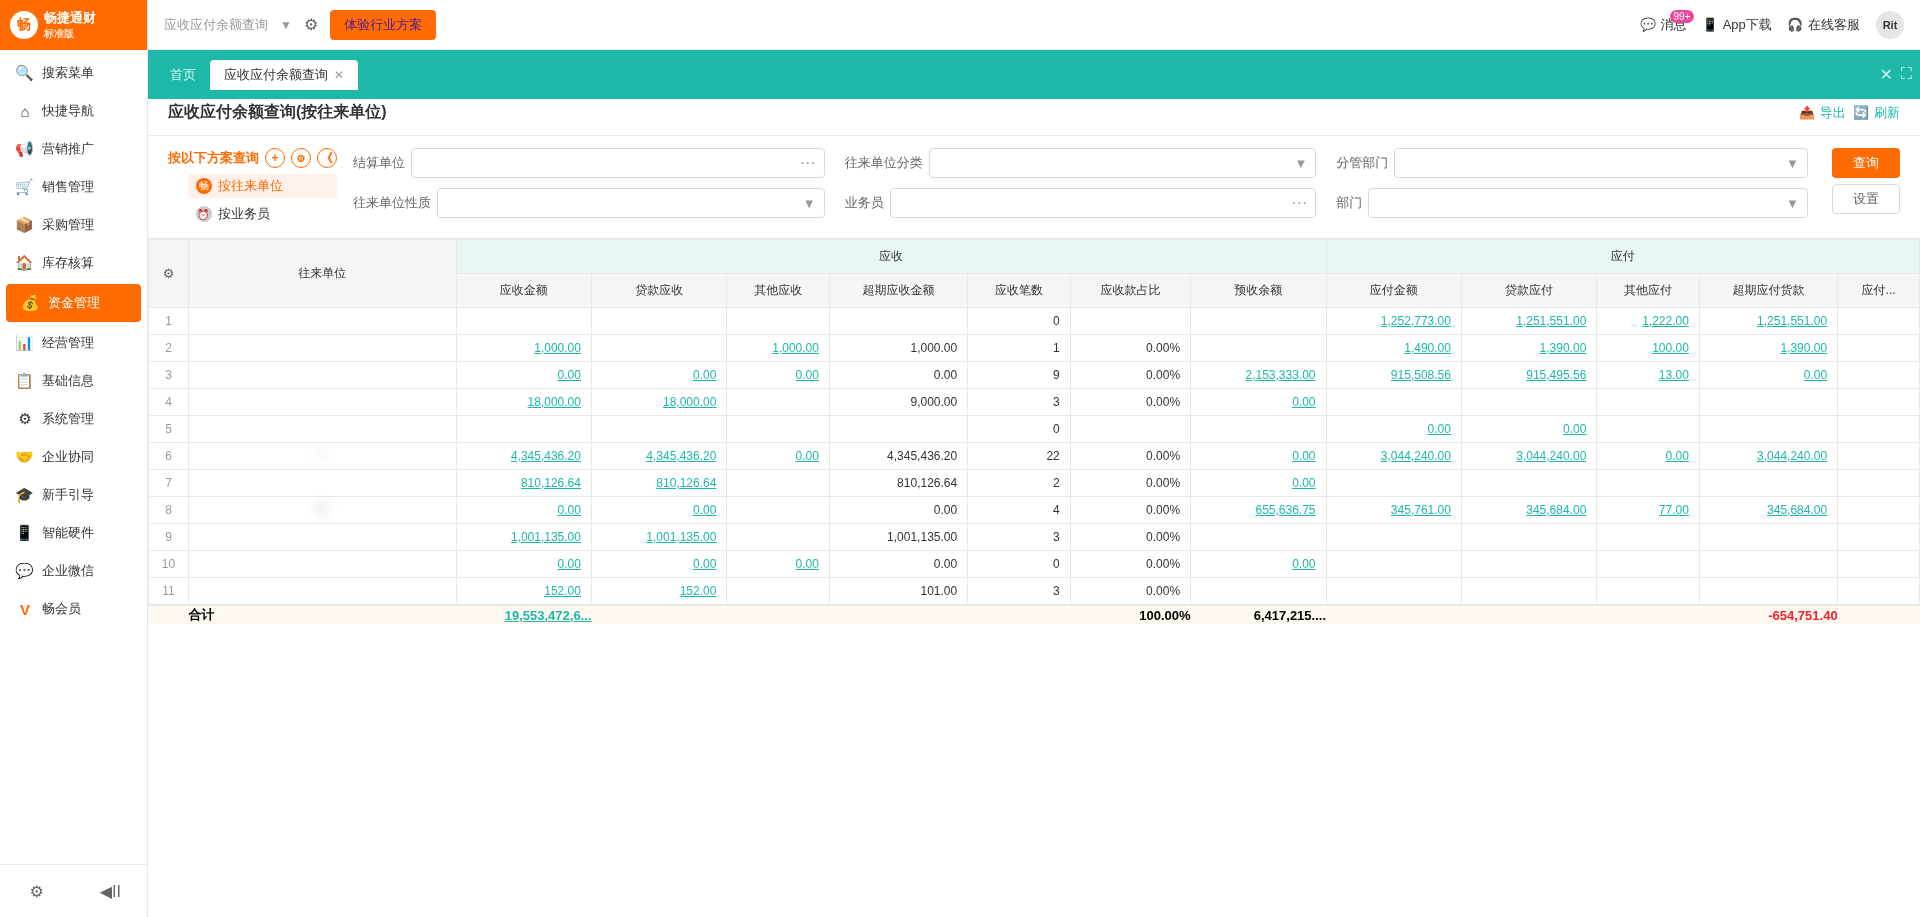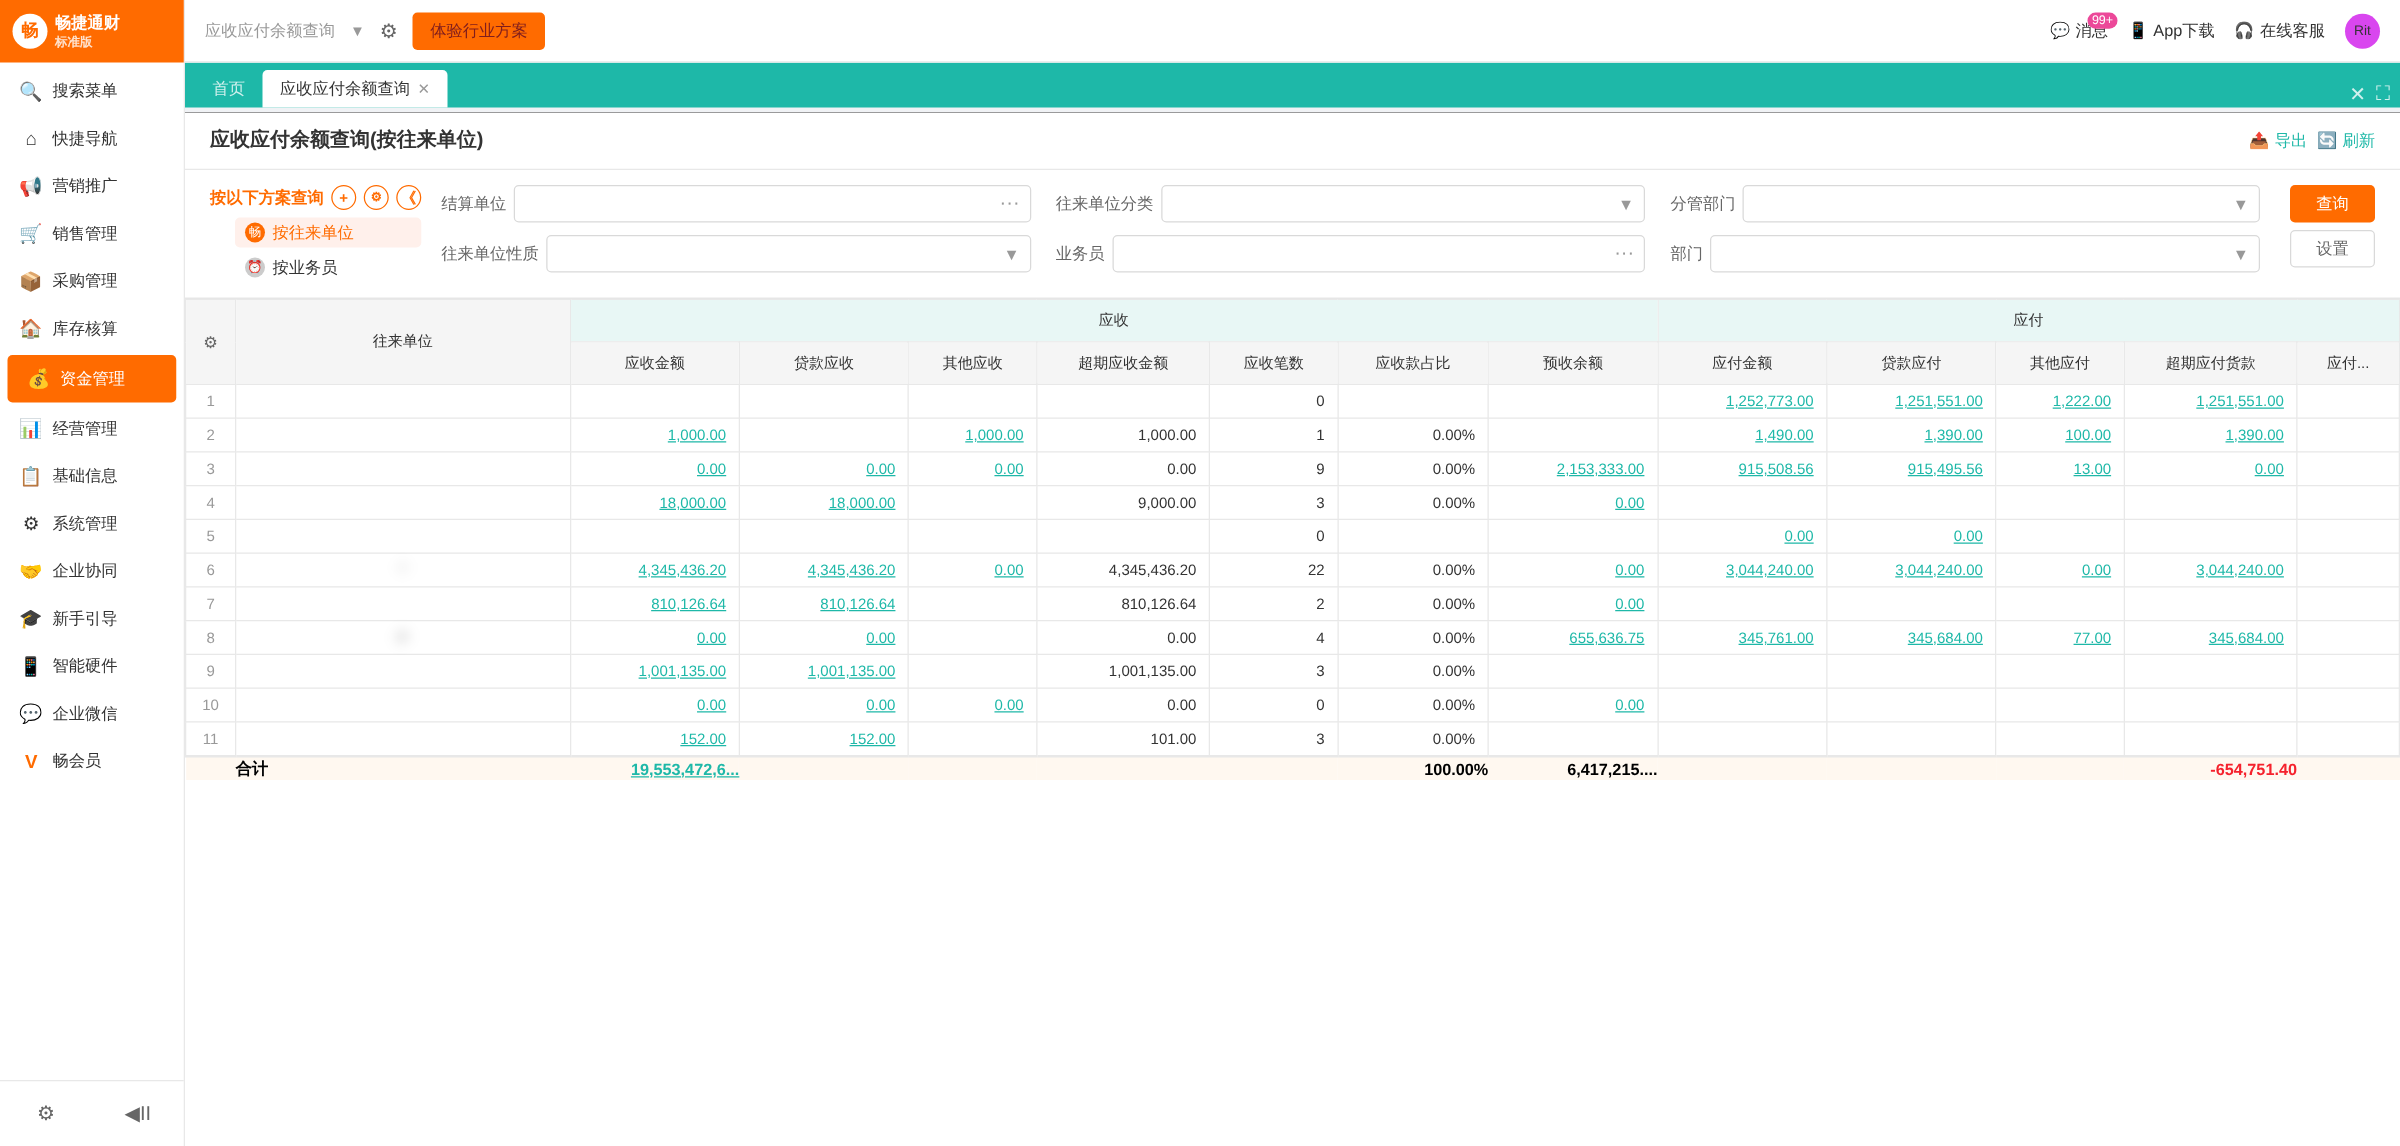--- a/index.html
+++ b/index.html
@@ -33,32 +33,32 @@
     
     .topnav {
       position: fixed; left: 148px; top: 0; right: 0; height: 50px;
       background: #fff; border-bottom: 1px solid #e8e8e8;
       display: flex; align-items: center; padding: 0 16px; gap: 12px; z-index: 10;
     }
     .topnav-breadcrumb { color: #999; font-size: 13px; flex-shrink: 0; }
     .topnav-arrow { color: #999; font-size: 12px; }
     .topnav-settings { color: #666; font-size: 16px; cursor: pointer; }
     .topnav-solution-btn {
-      background: #ff6b00; color: #7f1d1d; border: none; border-radius: 4px;
+      background: #ff6b00; color: #4c1d95; border: none; border-radius: 4px;
       padding: 6px 14px; cursor: pointer; font-size: 13px; white-space: nowrap;
     }
     .topnav-right { margin-left: auto; display: flex; align-items: center; gap: 16px; }
     .topnav-right-item { display: flex; align-items: center; gap: 4px; cursor: pointer; color: #333; position: relative; }
     .badge { position: absolute; top: -6px; right: -8px; background: #ec4899; color: #fff; border-radius: 10px; padding: 1px 4px; font-size: 10px; }
     .topnav-avatar { width: 28px; height: 28px; border-radius: 50%; background: #ccc; }
 
     
     .tabbar {
-      position: fixed; left: 148px; top: 50px; right: 0; height: 36px;
-      background: #1eb8a8; display: flex; align-items: flex-end; padding: 0 8px; z-index: 9;
+      position: fixed; left: 148px; top: 50px; right: 0; height: 49px;
+      background: #1eb8a8; display: flex; align-items: center; padding: 0 8px; z-index: 9;
     }
     .tab {
       display: flex; align-items: center; gap: 6px; padding: 6px 14px;
       cursor: pointer; color: rgba(255,255,255,0.8); border-radius: 4px 4px 0 0;
       font-size: 13px;
     }
     .tab.active { background: #fff; color: #333; }
     .tab-close { font-size: 12px; color: #999; cursor: pointer; }
     .tabbar-actions { margin-left: auto; display: flex; gap: 8px; }
     .tabbar-action { color: rgba(255,255,255,0.8); cursor: pointer; font-size: 16px; }
@@ -227,21 +227,21 @@
     </div>
     <div class="topnav-right-item">
       <span>📱</span>
       <span>App下载</span>
     </div>
     <div class="topnav-right-item">
       <span>🎧</span>
       <span>在线客服</span>
     </div>
     <div class="topnav-right-item">
-      <div class="topnav-avatar" style="background:#d946ef;display:flex;align-items:center;justify-content:center;font-size:11px;">Rit</div>
+      <div class="topnav-avatar" style="background:#e5e5e5;display:flex;align-items:center;justify-content:center;font-size:11px;font-weight:bold;">Rit</div>
     </div>
   </div>
 </div>
 
 <div class="tabbar">
   <div class="tab">
     <span>首页</span>
   </div>
   <div class="tab active">
     <span>应收应付余额查询</span>

